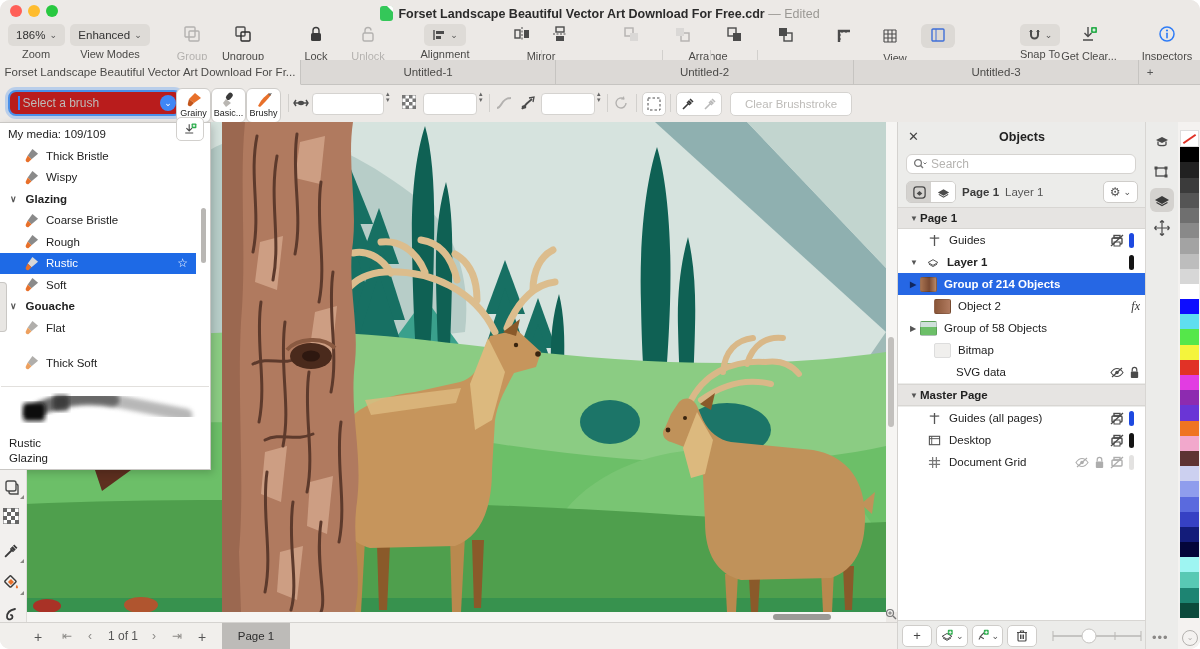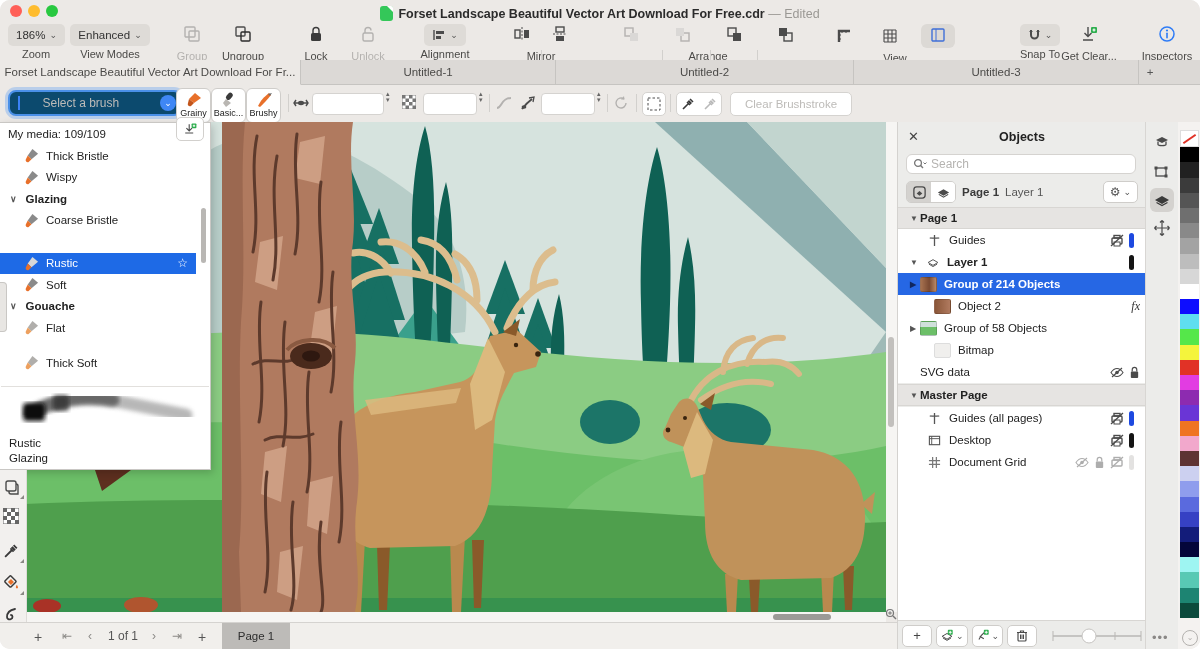--- a/index.html
+++ b/index.html
@@ -22,21 +22,21 @@
   .ticon{display:inline-block;height:22px;}
   .dis{opacity:.35;}
   .sep{position:absolute;top:28px;width:1px;height:18px;background:#d2d0cd;}
   .hl{background:#dcd9d5;border-radius:6px;}
   
   #tabbar{left:0;top:60px;width:1200px;height:24px;background:#dcd9d6;border-bottom:1px solid #c6c4c1;display:flex;}
   .tab{height:24px;line-height:24px;text-align:center;font-size:11.5px;color:#4b4a48;border-right:1px solid #c6c4c1;overflow:hidden;white-space:nowrap;}
   .tab.active{background:#ece9e6;border-bottom:1px solid #ece9e6;}
   
   #propbar{left:0;top:85px;width:1200px;height:37px;background:#ece9e6;border-bottom:1px solid #c8c5c2;}
-  .combo{left:8px;top:5px;width:158px;height:22px;background:#0c4a6e;border:2px solid #4a90e8;box-shadow:0 0 0 3px rgba(92,158,240,.35);border-radius:8px;display:flex;align-items:center;padding:0 4px 0 8px;gap:20px;}
+  .combo{left:8px;top:5px;width:158px;height:22px;background:#b91c1c;border:2px solid #4a90e8;box-shadow:0 0 0 3px rgba(92,158,240,.35);border-radius:8px;display:flex;align-items:center;padding:0 4px 0 8px;}
   .combo .ph{color:#bdbbb8;font-size:12px;flex:1;}
   .combo .caret{width:1.5px;height:14px;background:#3b82f6;margin-right:3px;}
   .combo .dd{width:16px;height:16px;border-radius:50%;background:#3f87f5;color:#fff;font-size:9px;line-height:16px;text-align:center;}
   .stylebtn{position:absolute;top:3px;width:33px;height:33px;background:#fff;border:1px solid #cfcdca;border-radius:6px;text-align:center;}
   .stylebtn .lbl{font-size:9px;color:#222;margin-top:-1px;white-space:nowrap;overflow:hidden;}
   .numfield{position:absolute;top:8px;height:20px;background:#fff;border:1px solid #d5d3d0;border-radius:4px;}
   .steppers{position:absolute;top:6px;display:flex;flex-direction:column;line-height:6px;font-size:7px;color:#666;}
   .pbtn{position:absolute;background:#fff;border:1px solid #d5d3d0;border-radius:5px;}
   
   #brushpanel{left:0;top:122px;width:210px;height:346px;background:#fff;border:1px solid #c9c7c4;border-left:none;box-shadow:2px 3px 8px rgba(0,0,0,.18);}
@@ -512,20 +512,27 @@
           <span class="chv">∨</span>
           <span>Glazing</span>
         </div>
       <div class="brow" style="top:64.5px">
           <svg width="15" height="15" viewBox="0 0 16 16">
             <path d="M9,1 L15,6 L8,12 L4,8 Z" fill="#8a8a8a"></path>
             <path d="M4,8 L8,12 L5,15 C3,16 1,14 2,12 Z" fill="#e8702a"></path>
           </svg>
           <span>Coarse Bristle</span>
         </div>
+      <div class="brow" style="top:86px">
+          <svg width="15" height="15" viewBox="0 0 16 16">
+            <path d="M9,1 L15,6 L8,12 L4,8 Z" fill="#8a8a8a"></path>
+            <path d="M4,8 L8,12 L5,15 C3,16 1,14 2,12 Z" fill="#e8702a"></path>
+          </svg>
+          <span>Rough</span>
+        </div>
       <div class="brow sel" style="top:107.5px">
           <svg width="15" height="15" viewBox="0 0 16 16">
             <path d="M9,1 L15,6 L8,12 L4,8 Z" fill="#d8d8d8"></path>
             <path d="M4,8 L8,12 L5,15 C3,16 1,14 2,12 Z" fill="#e8702a"></path>
           </svg>
           <span>Rustic</span>
           <span class="star">☆</span>
         </div>
       <div class="brow" style="top:129px">
           <svg width="15" height="15" viewBox="0 0 16 16">
@@ -695,21 +702,21 @@
           <span class="thumb" style="background:linear-gradient(180deg,#cfe0da 40%,#6cbf68 40%)"></span>
           <span>Group of 58 Objects</span>
         </div>
       <div class="orow" style="top:132px">
           <span class="arr"></span>
           <span class="thumb" style="margin-left:14px;background:#f0efed;border-color:#ddd"></span>
           <span>Bitmap</span>
         </div>
       <div class="orow" style="top:154px">
           <span class="arr"></span>
-          <span style="">SVG data</span>
+          <span style="margin-left:36px">SVG data</span>
         <span class="ricons">
             <svg width="14" height="11" viewBox="0 0 14 11">
               <path d="M1,5.5 C3,2.5 5,1.5 7,1.5 C9,1.5 11,2.5 13,5.5 C11,8.5 9,9.5 7,9.5 C5,9.5 3,8.5 1,5.5 Z" fill="none" stroke="#4b4b4b" stroke-width="1.1"></path>
               <circle cx="7" cy="5.5" r="1.8" fill="#4b4b4b"></circle>
               <line x1="2" y1="10" x2="12" y2="1" stroke="#4b4b4b" stroke-width="1.2"></line>
             </svg>
             <svg width="11" height="13" viewBox="0 0 12 14">
               <rect x="2" y="6" width="8" height="7" rx="1" fill="#4b4b4b"></rect>
               <path d="M3.5,6 V4 a2.5,2.5 0 0 1 5,0 V6" fill="none" stroke="#4b4b4b" stroke-width="1.3"></path>
             </svg>

